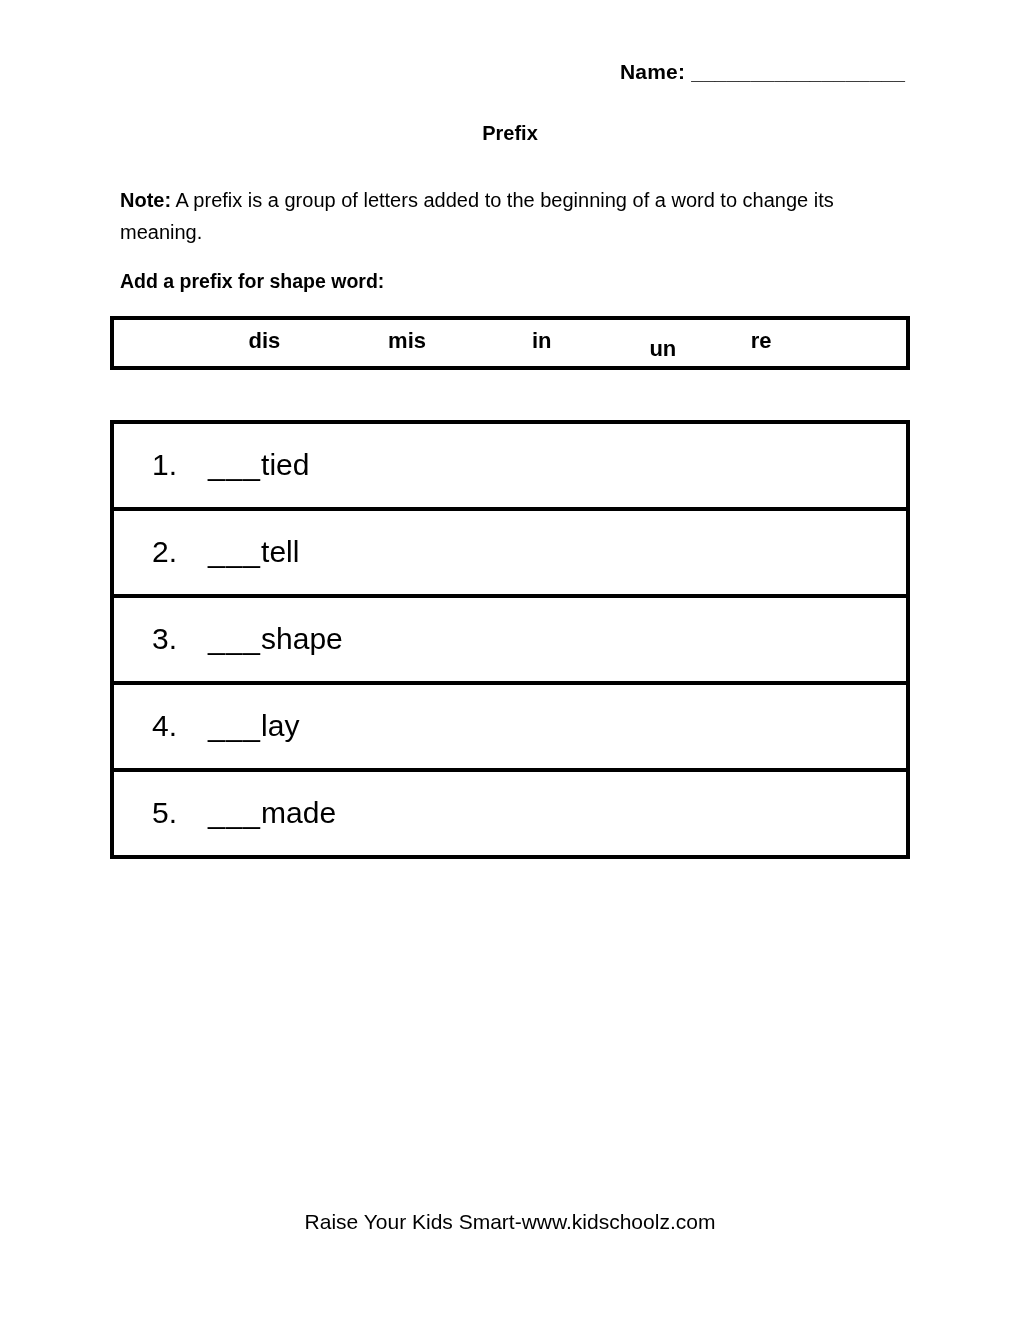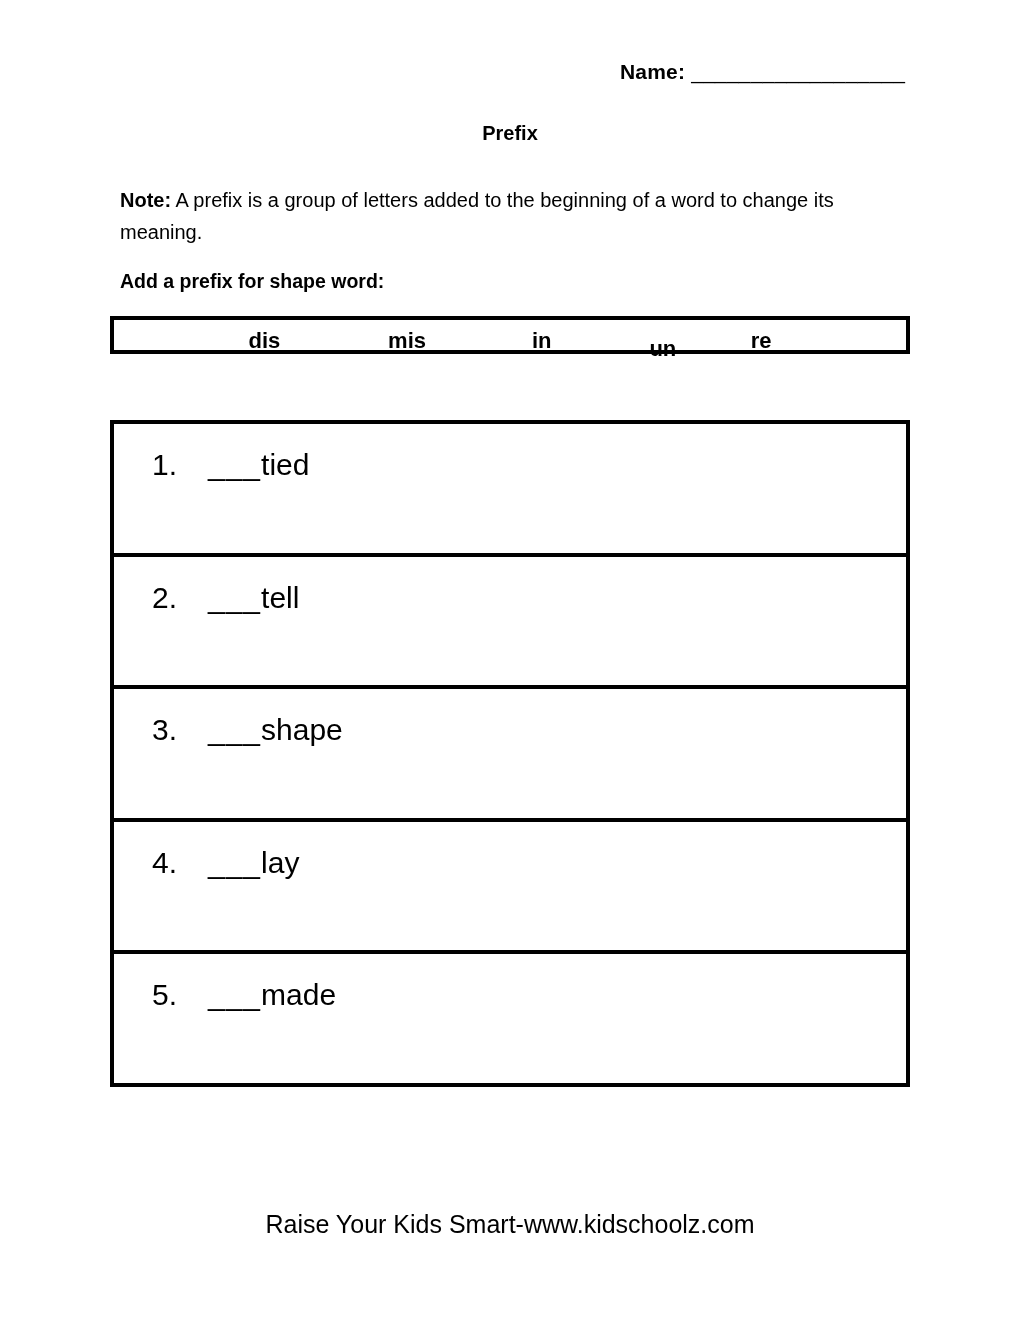--- a/index.html
+++ b/index.html
@@ -20,21 +20,21 @@
   
   .name-line {
     position: absolute;
     top: 60px;
     left: 620px;
     font-size: 21px;
     font-weight: bold;
     white-space: nowrap;
     letter-spacing: 0.2px;
   }
-  .name-line .rule { font-weight: normal; }
+  .name-line .rule { font-weight: bold; }
 
   
   .title {
     position: absolute;
     top: 122px;
     left: 0;
     width: 100%;
     text-align: center;
     font-size: 20px;
     font-weight: bold;
@@ -59,21 +59,21 @@
     font-size: 19.5px;
     font-weight: bold;
   }
 
   
   .prefix-box {
     position: absolute;
     top: 316px;
     left: 110px;
     width: 800px;
-    height: 38px;
+    height: 54px;
     border: 4px solid #000000;
     background: #ffffff;
   }
   .prefix-box .prefix {
     position: absolute;
     top: 8px;
     transform: translateX(-50%);
     font-size: 22px;
     font-weight: bold;
   }
@@ -82,21 +82,21 @@
   .prefix.p2 { left: 54%; }
   .prefix.p3 { left: 69.3%; margin-top: 8px; }
   .prefix.p4 { left: 81.7%; }
 
   
   .word-table {
     position: absolute;
     top: 420px;
     left: 110px;
     width: 800px;
-    height: 667px;
+    height: 439px;
     border: 4px solid #000000;
     background: #ffffff;
     display: flex;
     flex-direction: column;
   }
   .word-row {
     flex: 1 1 0;
     border-bottom: 4px solid #000000;
     padding: 24px 0 0 38px;
     font-size: 30px;
@@ -109,21 +109,21 @@
   }
   .word-row .blank { letter-spacing: 1px; }
 
   
   .footer {
     position: absolute;
     top: 1210px;
     left: 0;
     width: 100%;
     text-align: center;
-    font-size: 25px;
+    font-size: 21px;
   }
 </style>
 </head>
 <body>
 
 <div class="page">
 
   <div class="name-line">
     <span>Name:</span>
     <span class="rule">__________________</span>

